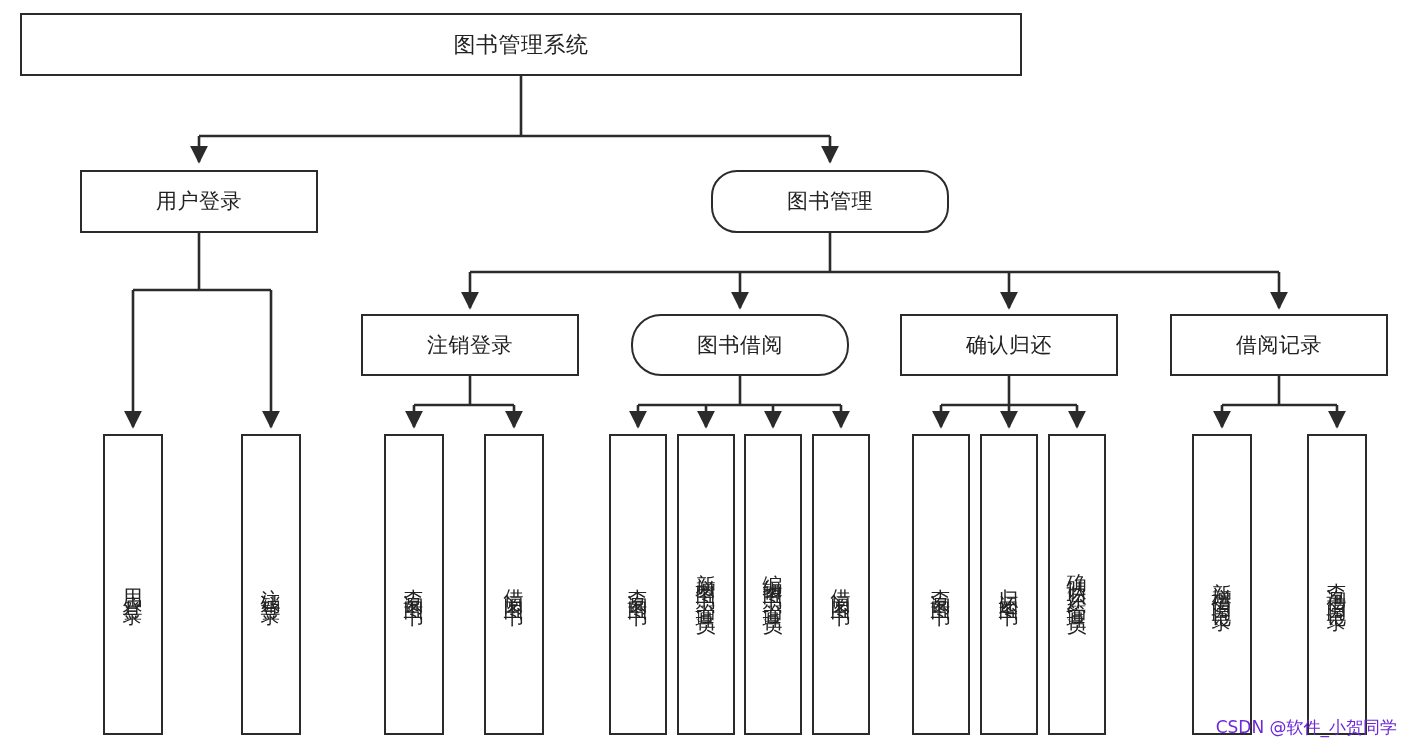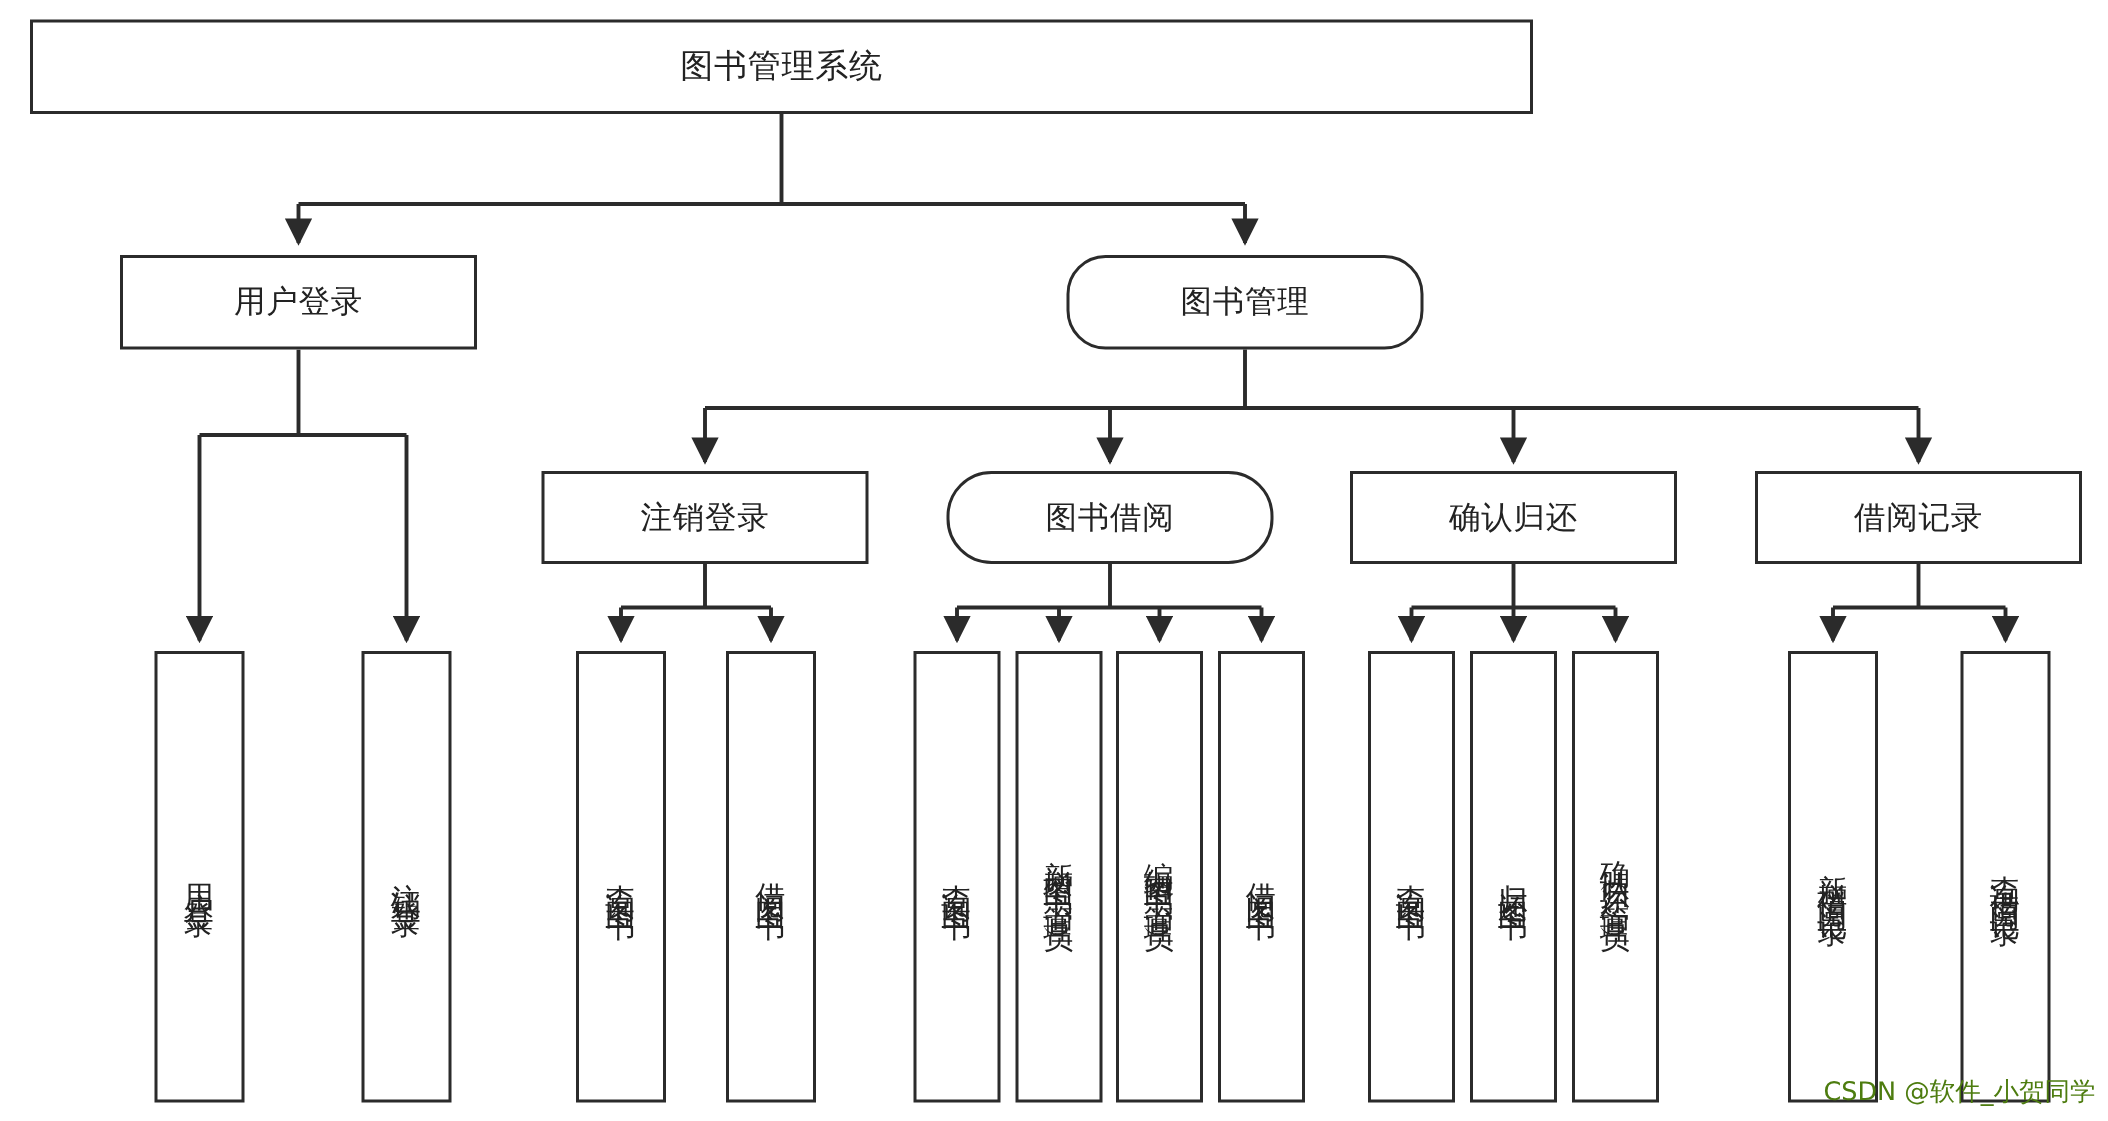--- a/index.html
+++ b/index.html
@@ -60,21 +60,21 @@
     font-size: 20px;
     letter-spacing: 6px;
     line-height: 1;
     max-height: 100%;
   }
   .watermark {
     position: absolute;
     right: 8px;
     bottom: 8px;
     font-size: 17px;
-    color: #4d7c0f;
+    color: #6d28d9;
     font-family: "DejaVu Sans", sans-serif;
     z-index: 3;
     white-space: nowrap;
     pointer-events: none;
   }
 </style>
 </head>
 <body>
 
 <div id="diagram-root">

